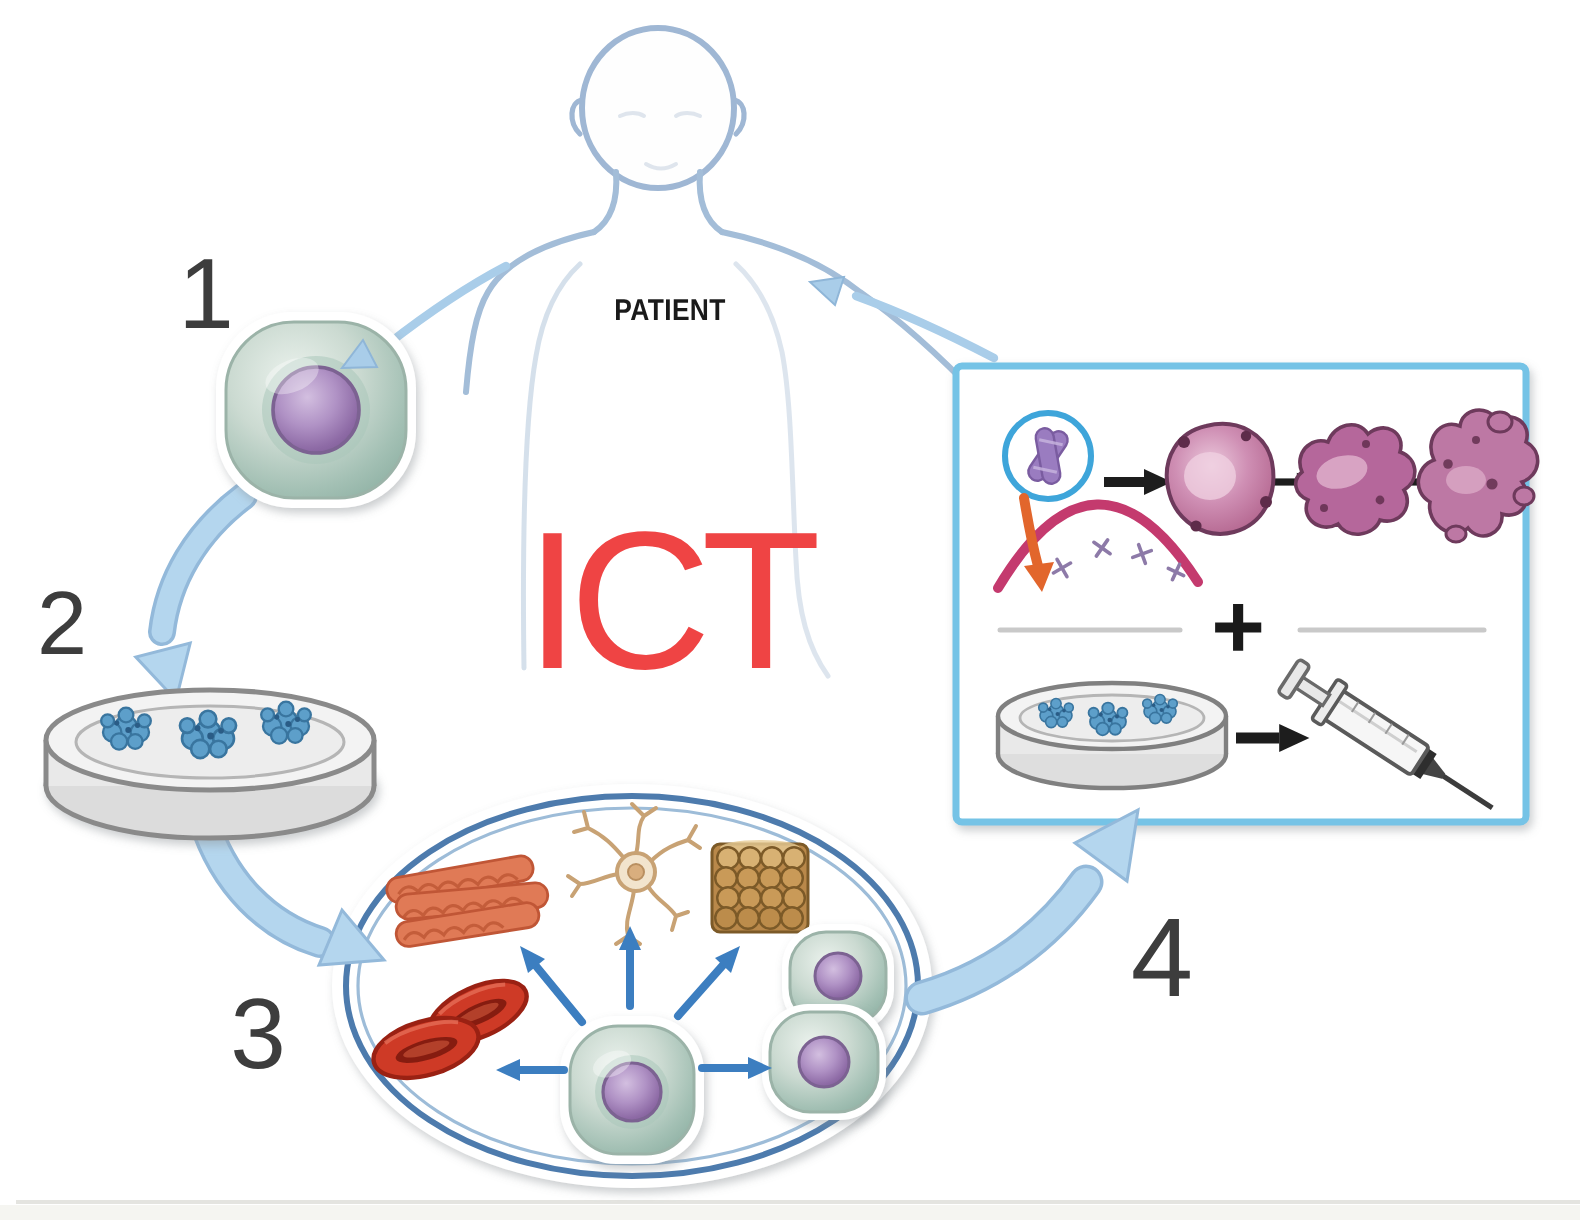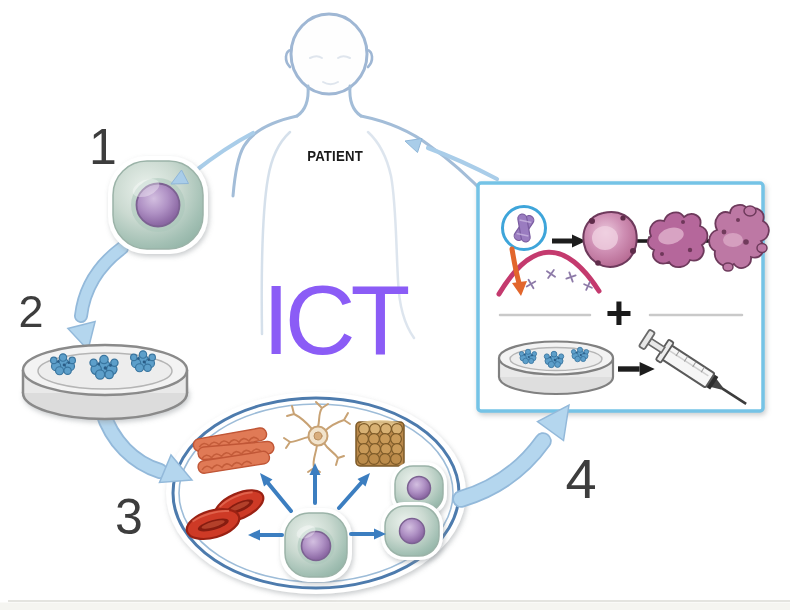--- a/index.html
+++ b/index.html
@@ -1,21 +1,21 @@
 <!DOCTYPE html>
 <html><head>
 <meta charset="utf-8">
 <style>
   html,body{margin:0;padding:0;background:#ffffff;}
   .stage{position:relative;width:790px;height:610px;background:#fff;overflow:hidden;
          font-family:"Liberation Sans",sans-serif;}
   .stage svg{position:absolute;left:0;top:0;}
   .lbl{position:absolute;line-height:1;color:#3d3d3d;text-align:center;user-select:none;}
   .step{font-weight:400;}
-  .title{color:#8b5cf6;font-weight:400;letter-spacing:-5px;margin-top:20px;}
+  .title{color:#ef4444;font-weight:400;letter-spacing:-5px;}
   .patientlbl{color:#1a1a1a;font-weight:700;letter-spacing:0.2px;transform:scaleX(.88);transform-origin:center;}
   .plus{color:#1a1a1a;font-weight:700;}
 </style>
 </head>
 <body>
 
 <div class="stage">
 
 <svg width="790" height="610" viewBox="0 0 790 610">
   <defs>

